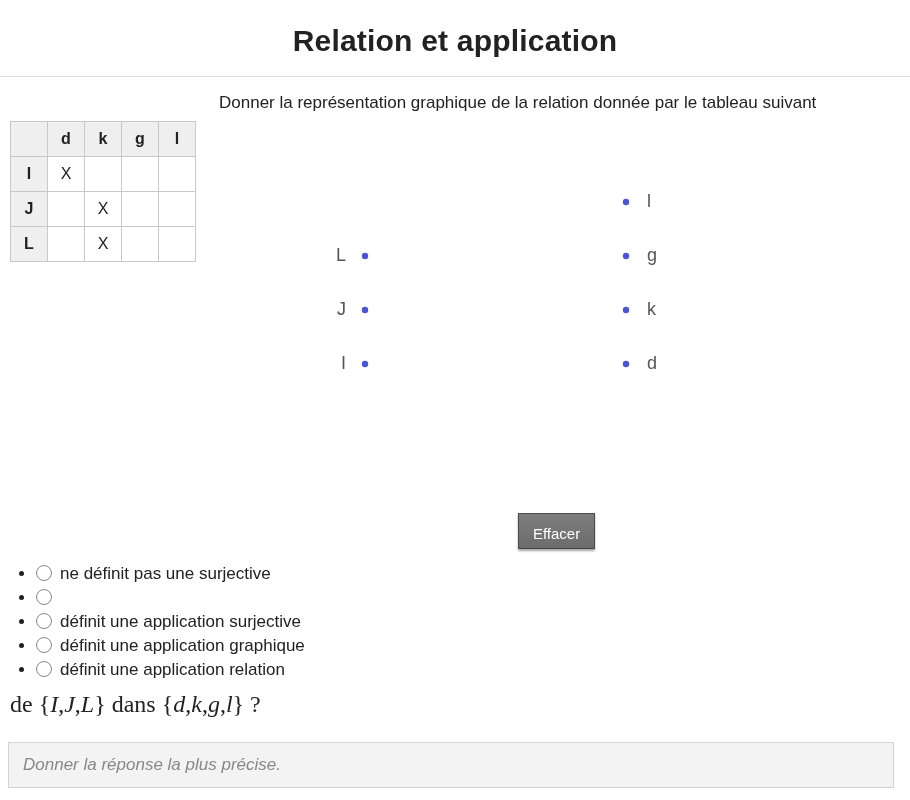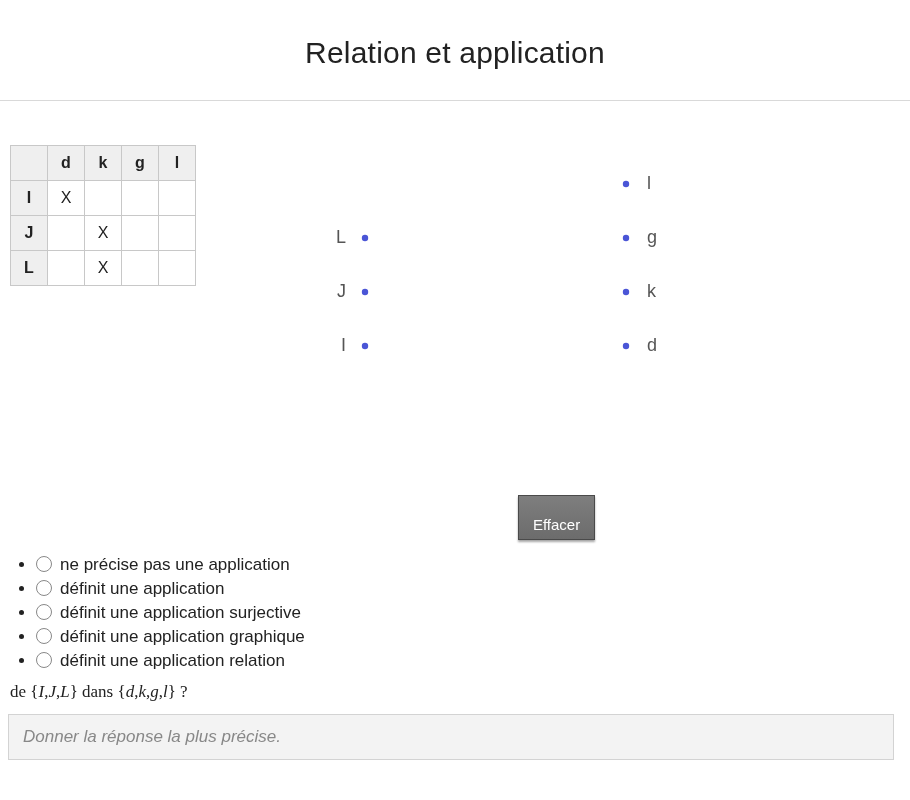--- a/index.html
+++ b/index.html
@@ -13,23 +13,23 @@
     width: 910px;
     min-height: 800px;
     box-sizing: border-box;
   }
   .title-bar {
     text-align: center;
     padding: 24px 0 18px 0;
     border-bottom: 1px solid #d9d9d9;
   }
   .title-bar h1 {
-    margin: 12px;
+    margin: 0;
     font-size: 30px;
-    font-weight: 400;
+    font-weight: 700;
     letter-spacing: .2px;
   }
   .top-row {
     display: grid;
     grid-template-columns: 200px 1fr;
     column-gap: 3px;
     padding: 6px 10px 0 10px;
     align-items: start;
   }
   .instruction {
@@ -79,21 +79,21 @@
   .pt-dot {
     fill: #4a55d6;
   }
   .clear-btn {
     display: block;
     margin: 4px auto 0 auto;
     background: linear-gradient(#7e7e7e, #6c6c6c);
     color: #fff;
     font-size: 15px;
     border: 1px solid #4a4a4a;
-    padding: 20px 14px 6px 14px;
+    padding: 11px 14px 6px 14px;
     box-shadow: 0 2px 2px rgba(0,0,0,.35);
     cursor: pointer;
   }
   .question-area {
     padding: 8px 10px 0 10px;
     font-size: 17px;
   }
   .question-area ul {
     margin: 6px 0 10px 26px;
     padding: 0;
@@ -109,22 +109,22 @@
     height: 14px;
     border: 1.5px solid #888;
     border-radius: 50%;
     vertical-align: -2px;
     margin-right: 8px;
     background: #fff;
     cursor: pointer;
   }
   .sets-line {
     font-family: "Times New Roman", Times, serif;
-    font-size: 17px;
-    margin: 4px 0 12px 0;
+    font-size: 24px;
+    margin: 4px 0 24px 0;
   }
   .sets-line .it { font-style: italic; }
   .hint-box {
     border: 1px solid #d3d3d3;
     background: #f3f3f3;
     padding: 12px 14px;
     color: #888;
     font-size: 17px;
     font-style: italic;
     margin: 2px 16px 10px 8px;
@@ -169,20 +169,21 @@
           <td></td>
           <td>X</td>
           <td></td>
           <td></td>
         </tr>
       </tbody>
         </table>
     </div>
 
     <div>
+      <div class="instruction">Donner la représentation graphique de la relation donnée par le tableau suivant</div>
 
       <div class="canvas-area">
         <svg viewBox="0 0 700 380">
 
           <text class="pt-label" x="133" y="132" text-anchor="end">L</text>
           <circle class="pt-dot" cx="152" cy="127" r="3.2"></circle>
 
           <text class="pt-label" x="133" y="186" text-anchor="end">J</text>
           <circle class="pt-dot" cx="152" cy="181" r="3.2"></circle>
 
@@ -203,24 +204,24 @@
         </svg>
       </div>
 
       <button class="clear-btn">Effacer</button>
     </div>
   </div>
 
   <div class="question-area">
     <ul>
       <li>
-        <span class="radio-mark"></span><span>ne précise pas une application</span>
-      </li>
-      <li>
-        <span class="radio-mark"></span><span>définit une application</span>
+        <span class="radio-mark"></span><span>ne définit pas une surjective</span>
+      </li>
+      <li>
+        <span class="radio-mark"></span>
       </li>
       <li>
         <span class="radio-mark"></span><span>définit une application surjective</span>
       </li>
       <li>
         <span class="radio-mark"></span><span>définit une application graphique</span>
       </li>
       <li>
         <span class="radio-mark"></span><span>définit une application relation</span>
       </li>

